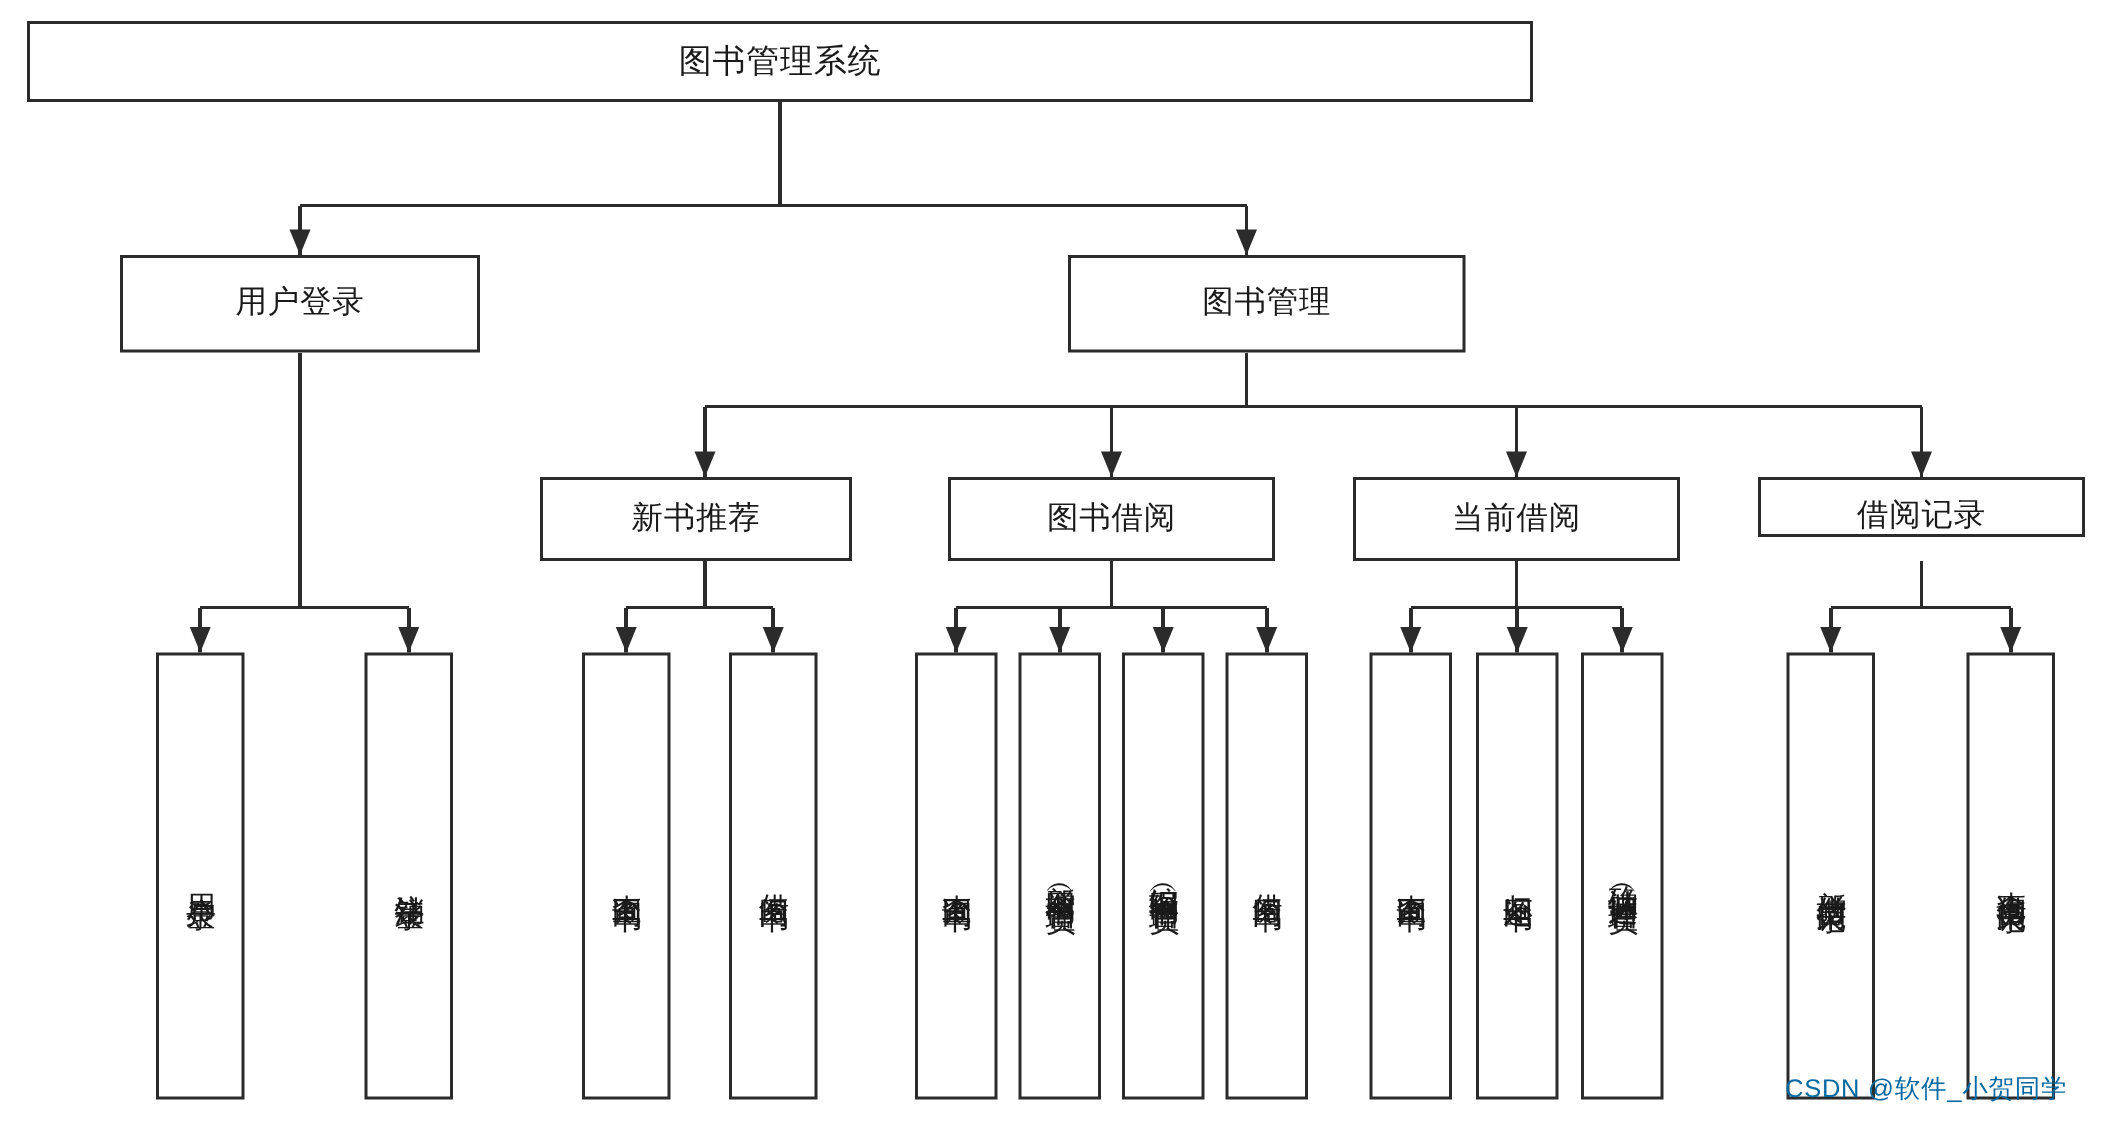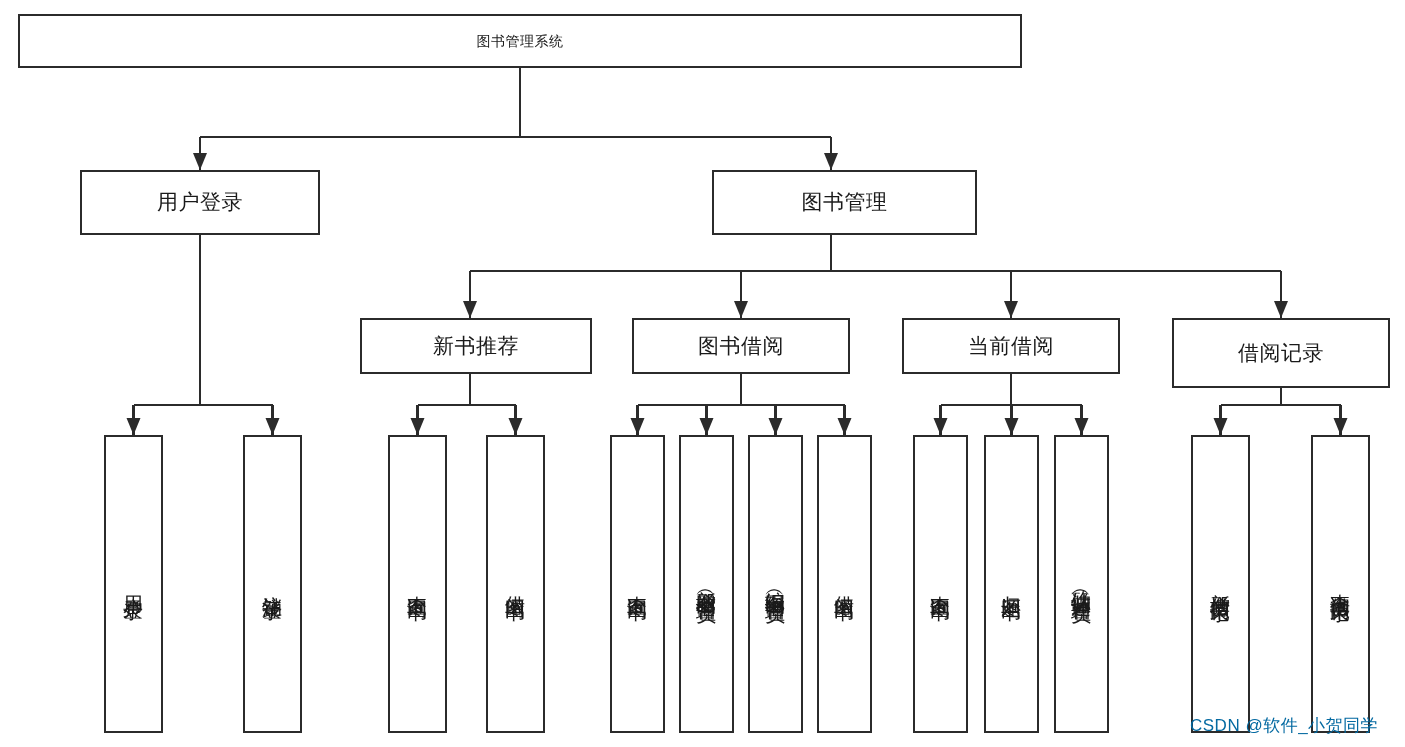--- a/index.html
+++ b/index.html
@@ -43,21 +43,21 @@
     text-align: center;
   }
   .node-box.vertical .node-label {
     writing-mode: vertical-rl;
     text-orientation: upright;
     font-size: 20px;
     letter-spacing: 2px;
     line-height: 1;
   }
   .node-box.root .node-label {
-    font-size: 14px;
+    font-size: 22px;
   }
   #watermark {
     position: absolute;
     color: #c8c8c8;
     font-size: 17px;
     white-space: nowrap;
     letter-spacing: 0.5px;
   }
 </style>
 </head>
@@ -121,30 +121,30 @@
   <div id="nodes-layer">
       <div class="node-box horizontal root" style="left: 18px; top: 14px; width: 1004px; height: 54px; border-color: rgb(43, 43, 43);">
         <span class="node-label" style="color: rgb(26, 26, 26);">图书管理系统</span>
       </div>
       <div class="node-box horizontal" style="left: 80px; top: 170px; width: 240px; height: 65px; border-color: rgb(43, 43, 43);">
         <span class="node-label" style="color: rgb(26, 26, 26);">用户登录</span>
       </div>
       <div class="node-box horizontal" style="left: 712px; top: 170px; width: 265px; height: 65px; border-color: rgb(43, 43, 43);">
         <span class="node-label" style="color: rgb(26, 26, 26);">图书管理</span>
       </div>
-      <div class="node-box horizontal" style="left: 360px; top: 318px; width: 232px; height: 56px; border-color: rgb(43, 43, 43);">
+      <div class="node-box horizontal" style="left: 360px; top: 318px; width: 208px; height: 56px; border-color: rgb(43, 43, 43);">
         <span class="node-label" style="color: rgb(26, 26, 26);">新书推荐</span>
       </div>
       <div class="node-box horizontal" style="left: 632px; top: 318px; width: 218px; height: 56px; border-color: rgb(43, 43, 43);">
         <span class="node-label" style="color: rgb(26, 26, 26);">图书借阅</span>
       </div>
       <div class="node-box horizontal" style="left: 902px; top: 318px; width: 218px; height: 56px; border-color: rgb(43, 43, 43); align-items: center;">
         <span class="node-label" style="color: rgb(26, 26, 26);">当前借阅</span>
       </div>
-      <div class="node-box horizontal" style="left: 1172px; top: 318px; width: 218px; height: 70px; border-color: rgb(43, 43, 43);">
+      <div class="node-box horizontal" style="left: 1172px; top: 318px; width: 218px; height: 40px; border-color: rgb(43, 43, 43); align-items: flex-end;">
         <span class="node-label" style="color: rgb(26, 26, 26);">借阅记录</span>
       </div>
       <div class="node-box vertical" style="left: 104px; top: 435px; width: 59px; height: 298px; border-color: rgb(43, 43, 43);">
         <span class="node-label" style="color: rgb(26, 26, 26);">用户登录</span>
       </div>
       <div class="node-box vertical" style="left: 243px; top: 435px; width: 59px; height: 298px; border-color: rgb(43, 43, 43);">
         <span class="node-label" style="color: rgb(26, 26, 26);">注销登录</span>
       </div>
       <div class="node-box vertical" style="left: 388px; top: 435px; width: 59px; height: 298px; border-color: rgb(43, 43, 43);">
         <span class="node-label" style="color: rgb(26, 26, 26);">查询图书</span>

